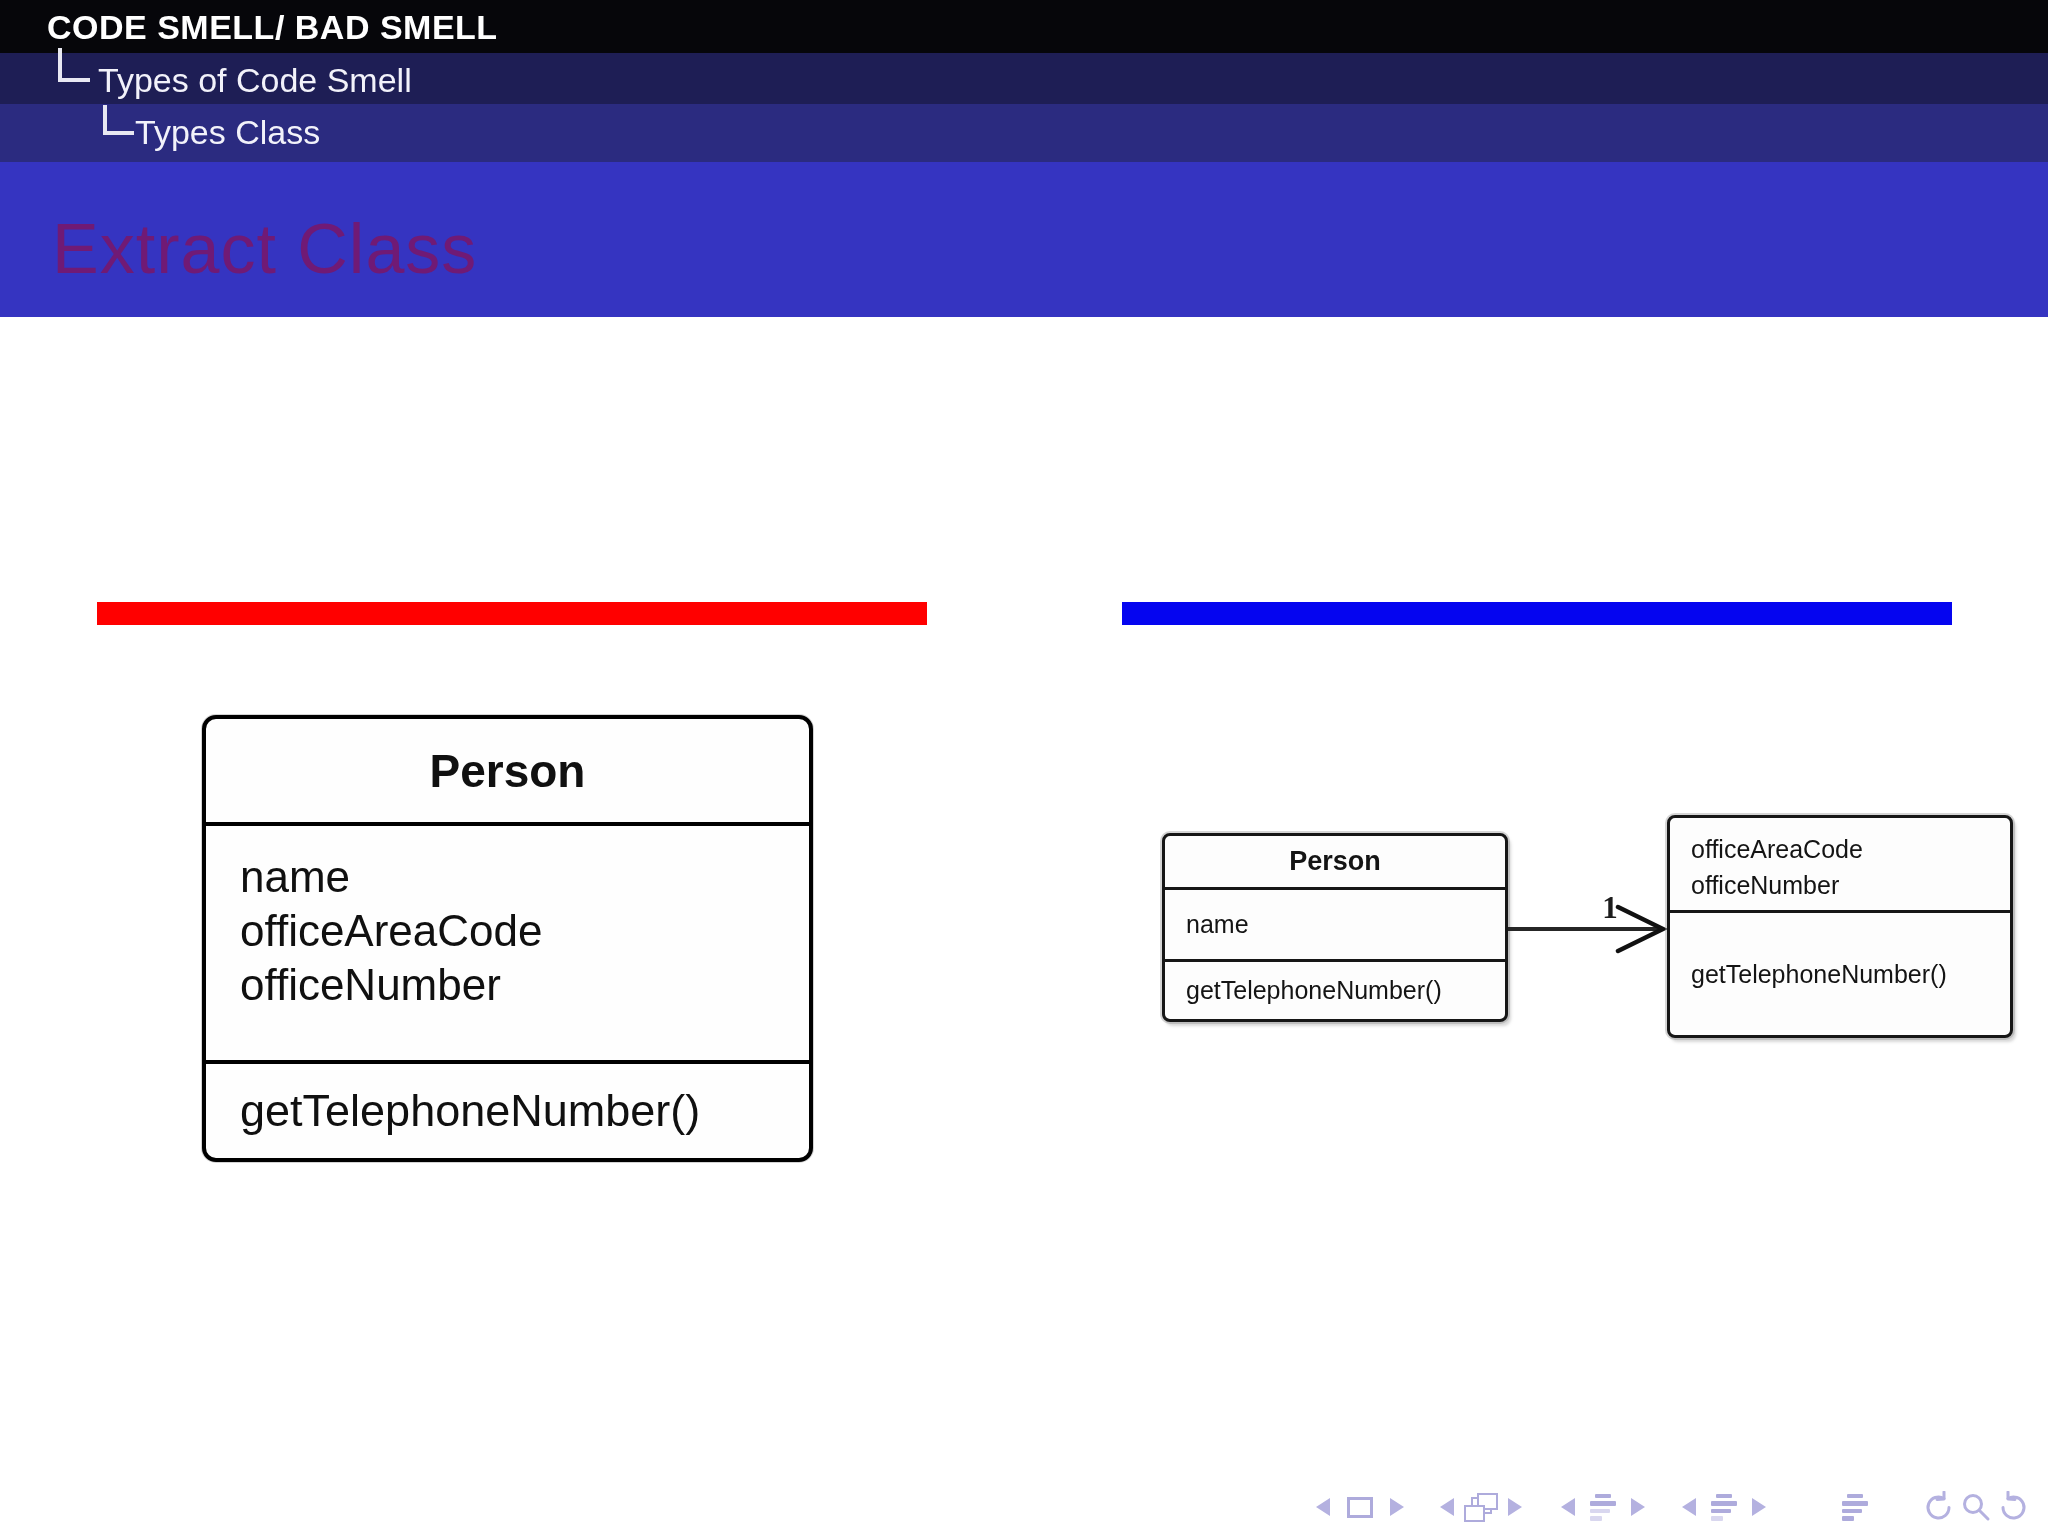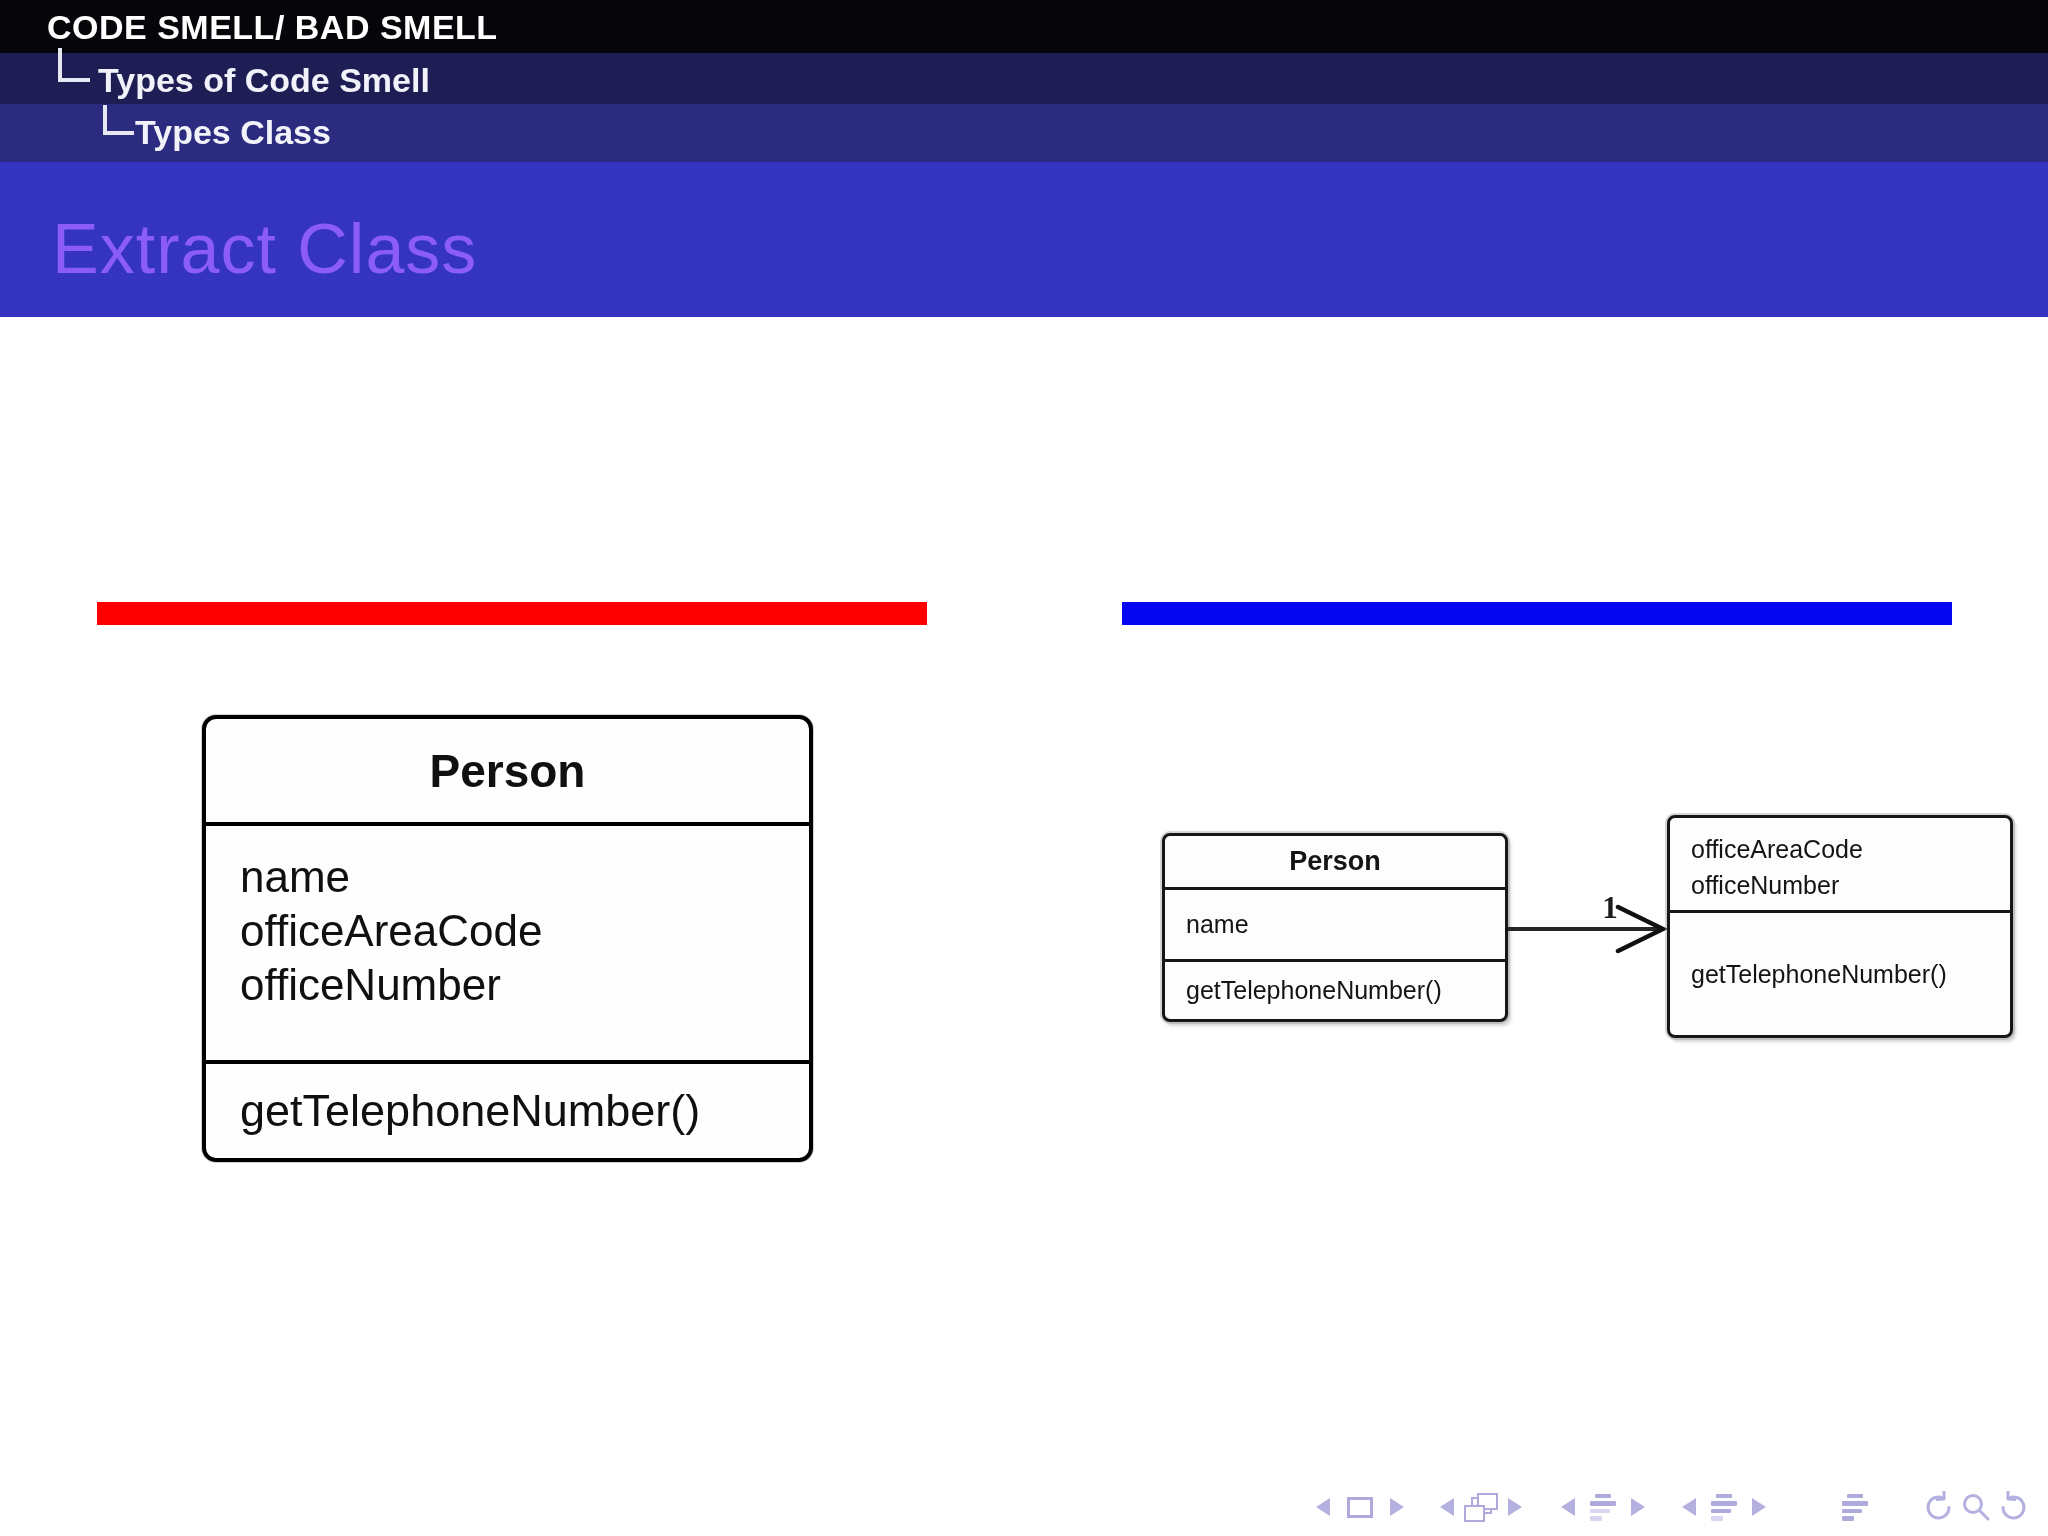--- a/index.html
+++ b/index.html
@@ -10,28 +10,28 @@
   
   .hbar { position:absolute; left:0; width:100%; }
   .bar1 { top:0;   height:54px;  background:#06060a; }
   .bar2 { top:53px;  height:51px;  background:#1e1e55; }
   .bar3 { top:104px; height:58px;  background:#2b2b80; }
   .titlebar { top:162px; height:155px; background:#3534c1; }
   .bar1-text {
     position:absolute; left:47px; top:50%; transform:translateY(-50%);
     color:#ffffff; font-size:34px; font-weight:700; letter-spacing:0.5px;
   }
-  .crumb { position:absolute; color:#f2f2fa; font-size:34px; font-weight:700; }
+  .crumb { position:absolute; color:#f2f2fa; font-size:34px; font-weight:400; }
   .crumb2 { left:98px;  top:61px;  }
   .crumb3 { left:135px; top:113px; }
   .conn { position:absolute; border-left:4px solid #e8e8f2; border-bottom:4px solid #e8e8f2; }
   .conn1 { left:58px;  top:48px;  width:28px; height:30px; }
   .conn2 { left:103px; top:105px; width:27px; height:26px; }
   .slide-title {
-    position:absolute; left:52px; top:209px; color:#8b5cf6;
+    position:absolute; left:52px; top:209px; color:#701a75;
     font-size:70px; font-weight:400; letter-spacing:1px;
   }
   
   .rule { position:absolute; top:602px; height:23px; }
   .rule-red  { left:97px;   width:830px; background:#ff0000; }
   .rule-blue { left:1122px; width:830px; background:#0505f0; }
   
   .uml-big {
     position:absolute; left:202px; top:715px; width:611px; height:447px;
     background:#fefefe; border:4px solid #000; border-radius:14px;

